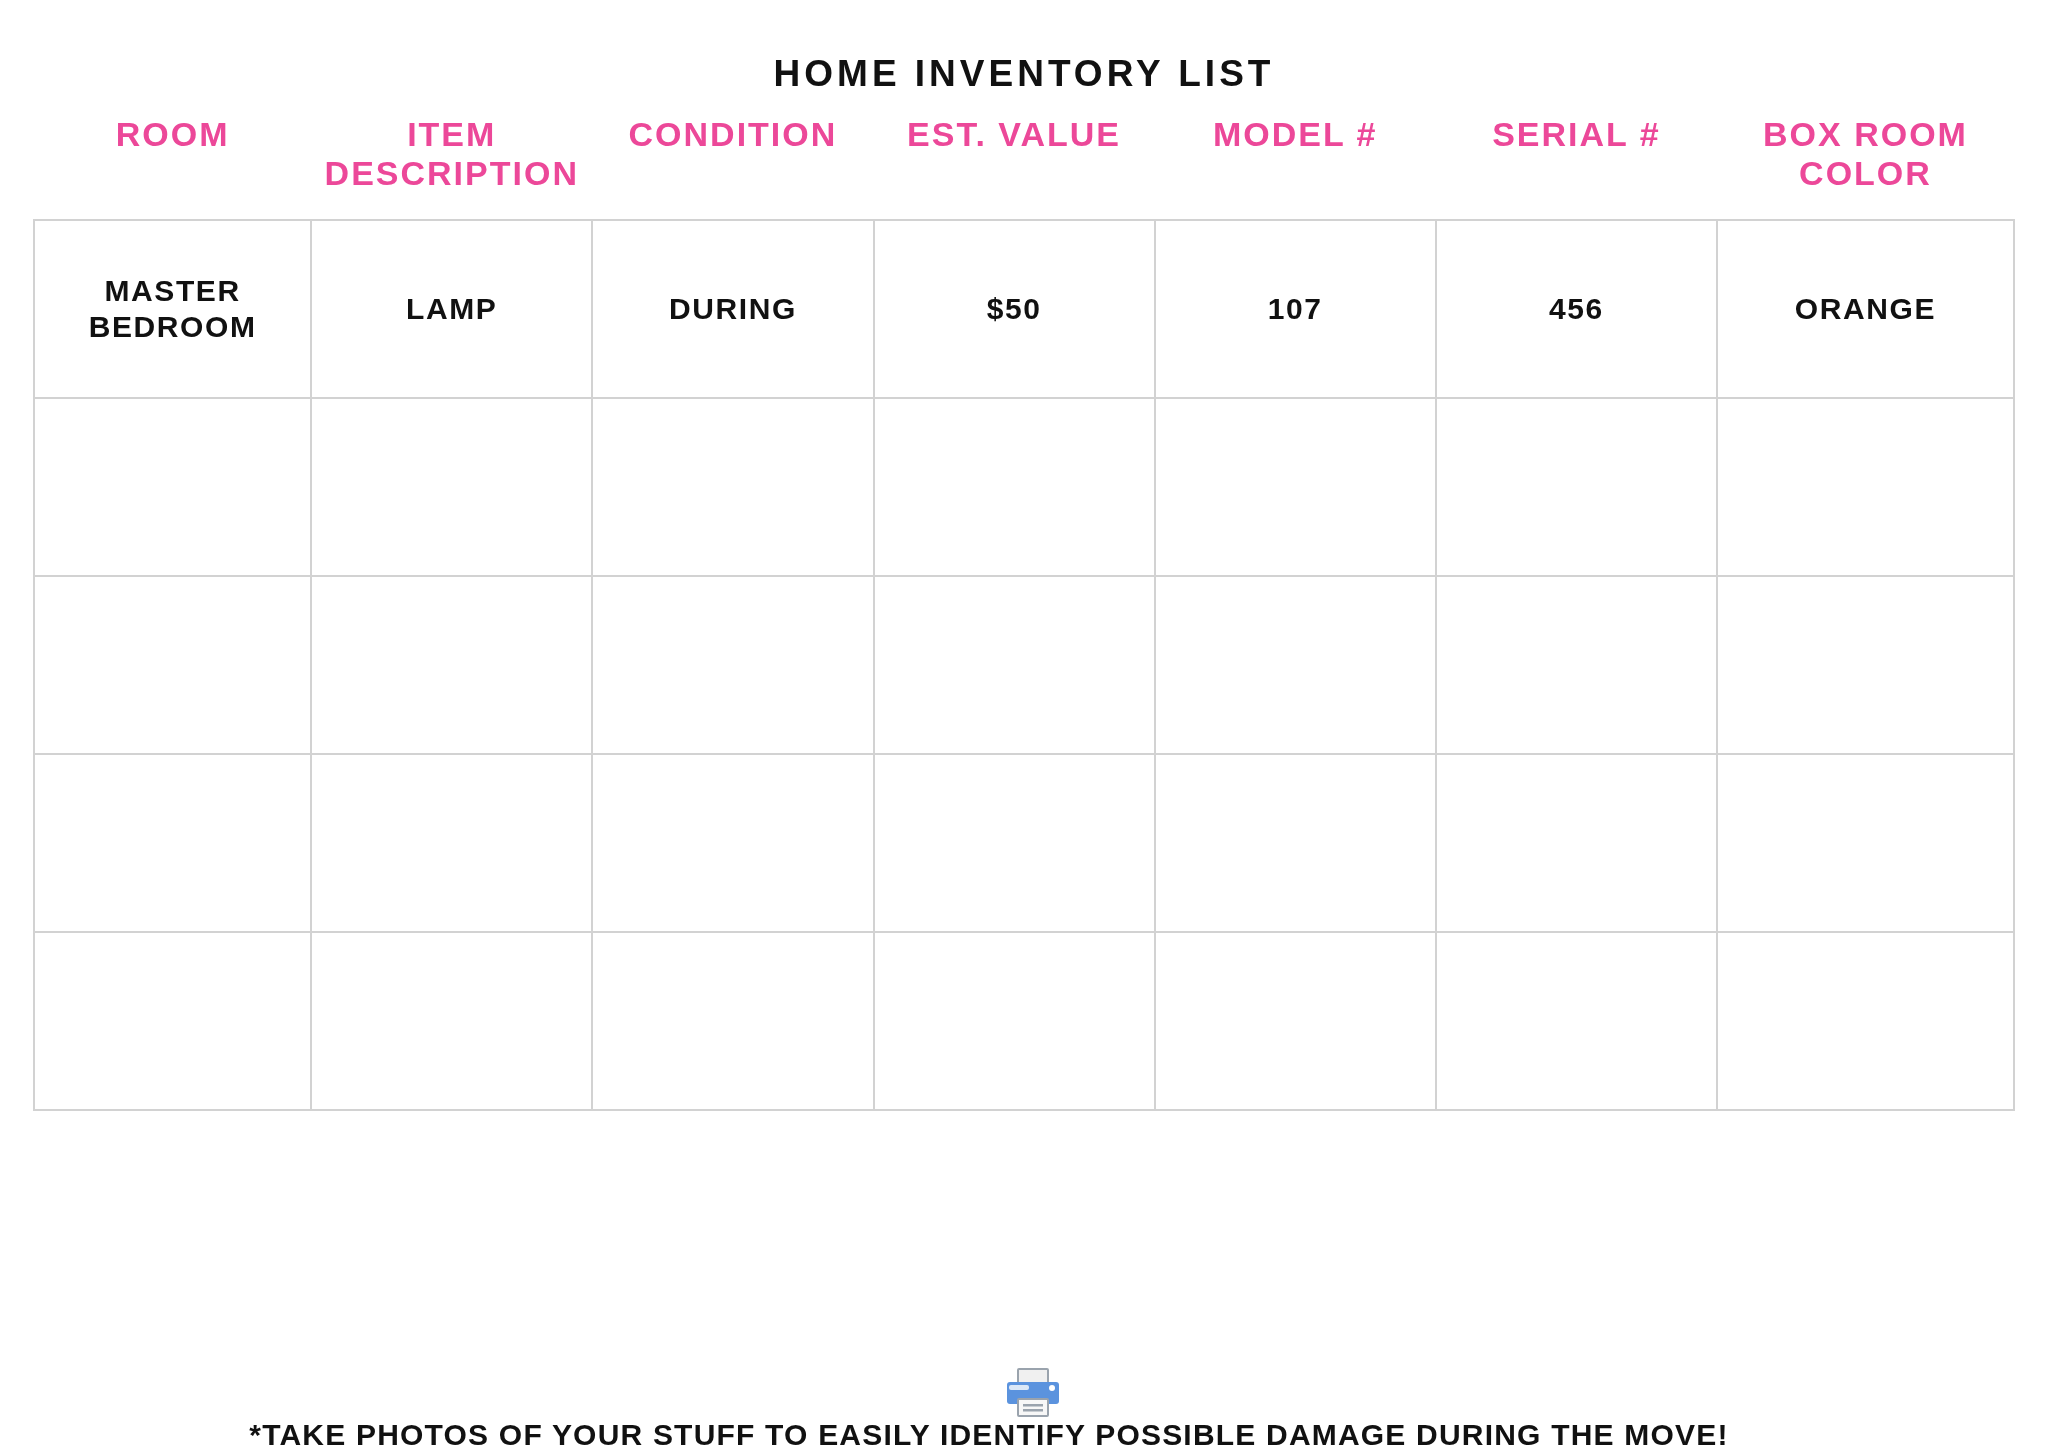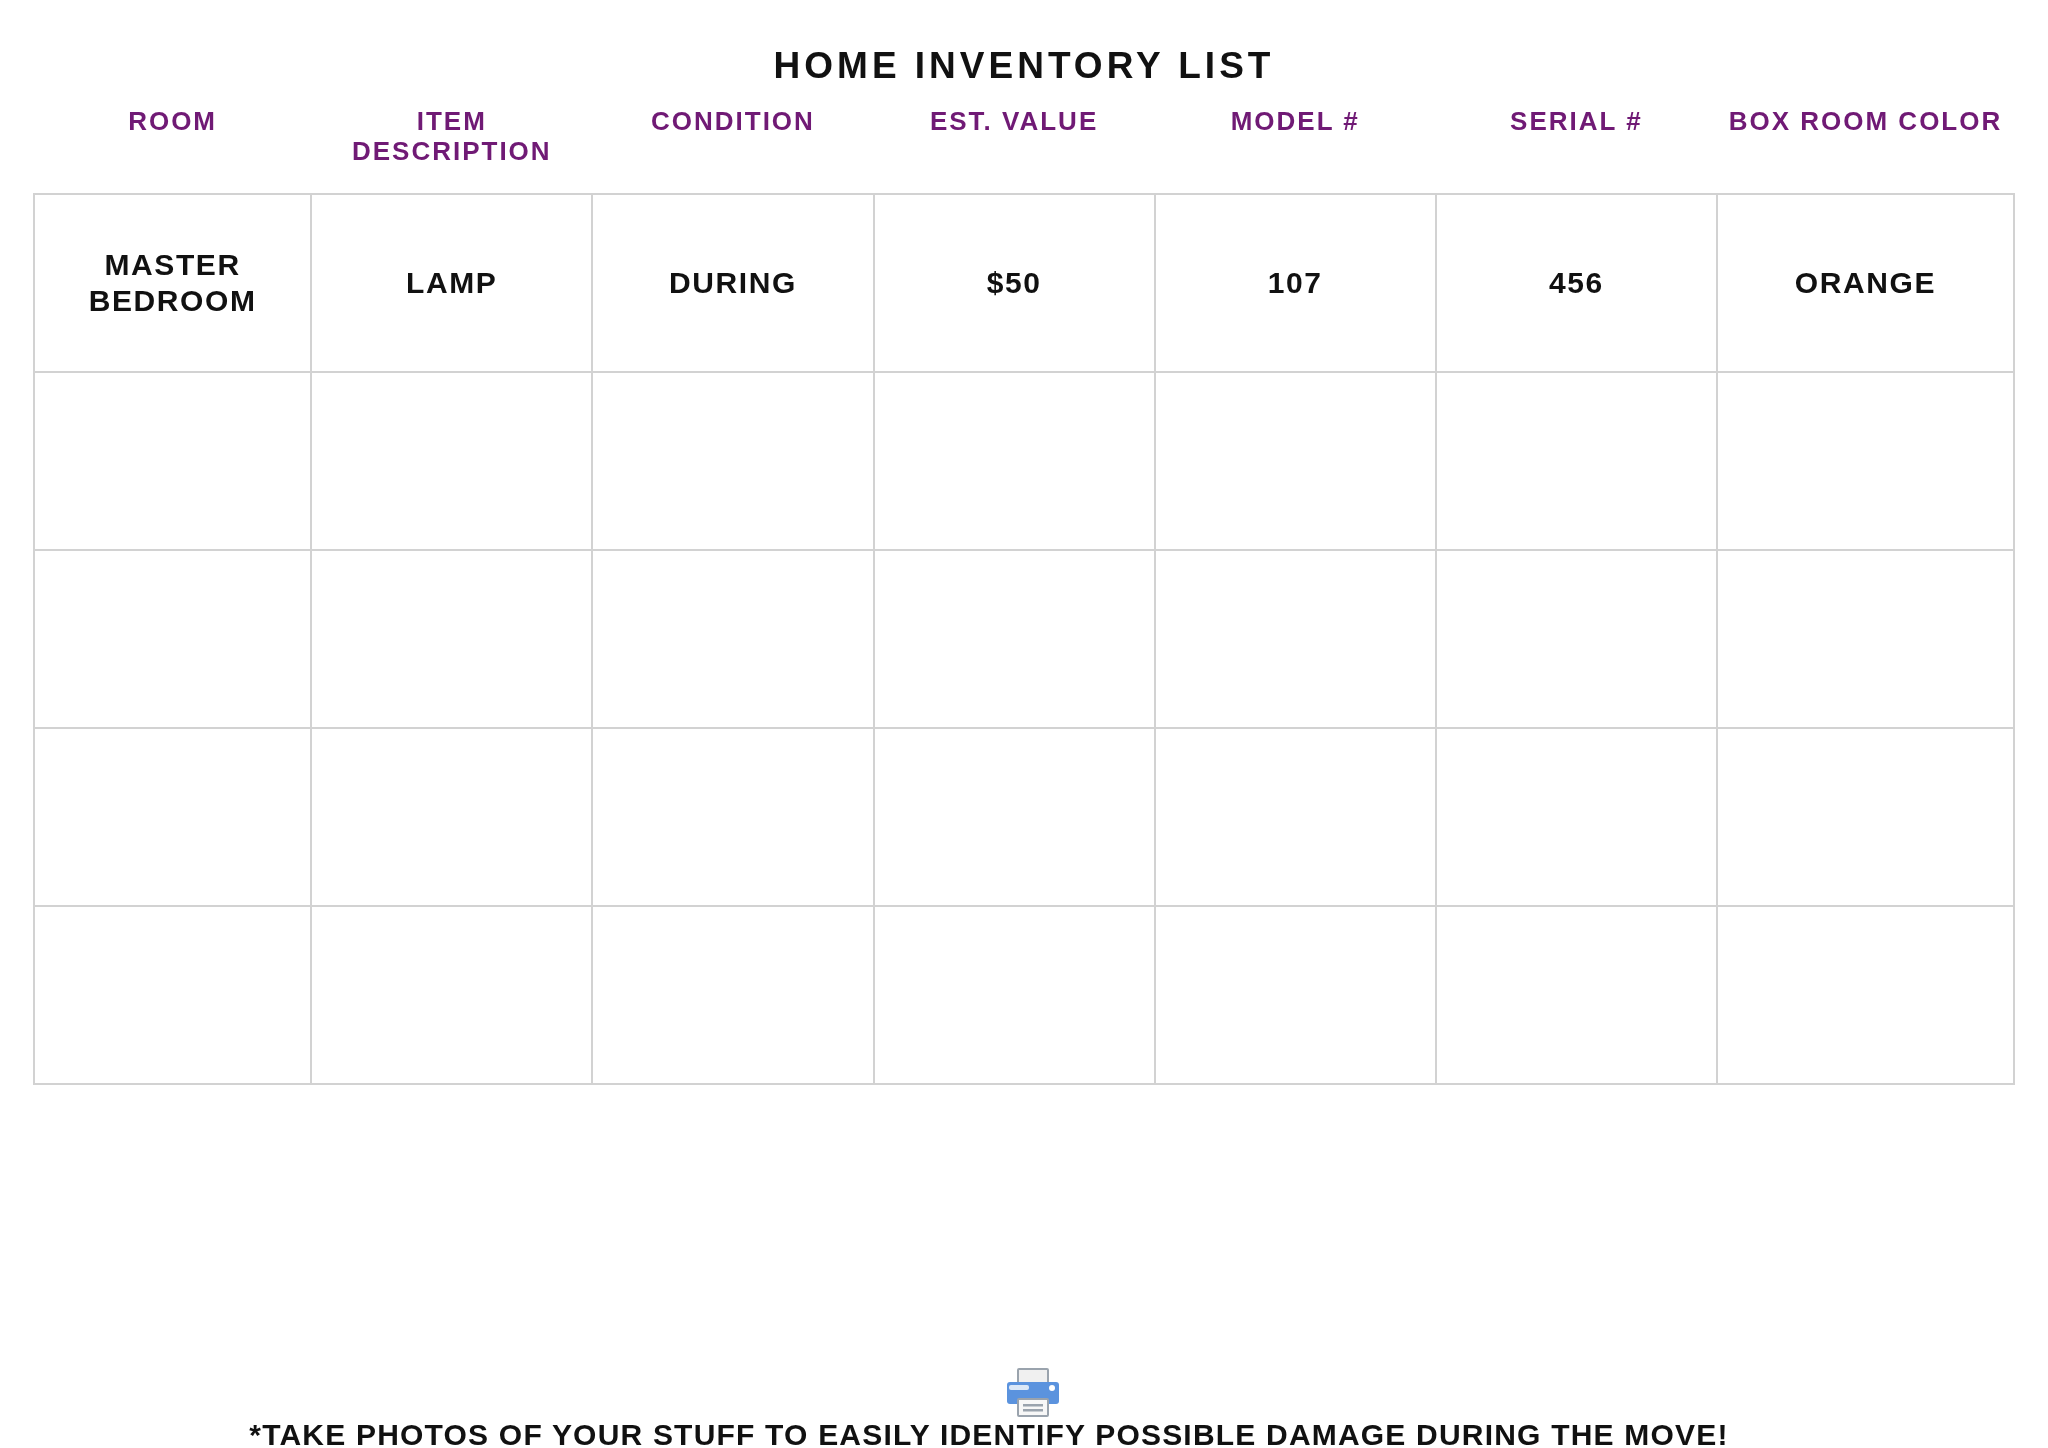--- a/index.html
+++ b/index.html
@@ -12,21 +12,21 @@
     height: 1448px;
     font-family: "Liberation Sans", sans-serif;
     color: #1a1a1a;
     overflow: hidden;
   }
   .page {
     position: relative;
     width: 2048px;
     height: 1448px;
     box-sizing: border-box;
-    padding: 8px;
+    padding: 16px;
   }
   .doc-title {
     text-align: center;
     font-size: 37px;
     font-weight: bold;
     letter-spacing: 4px;
     padding-top: 37px;
     padding-bottom: 6px;
     color: #111111;
   }
@@ -42,28 +42,28 @@
   table.inv col.c0 { width: 14.0%; }
   table.inv col.c1 { width: 14.2%; }
   table.inv col.c2 { width: 14.2%; }
   table.inv col.c3 { width: 14.2%; }
   table.inv col.c4 { width: 14.2%; }
   table.inv col.c5 { width: 14.2%; }
   table.inv col.c6 { width: 15.0%; }
 
   table.inv thead th {
     border: none;
-    font-size: 26px;
+    font-size: 34px;
     font-weight: bold;
     letter-spacing: 2px;
     text-align: center;
     vertical-align: top;
     padding: 14px 6px 26px 6px;
     line-height: 1.15;
-    color: #701a75;
+    color: #ec4899;
   }
   table.inv tbody td {
     border: 2px solid #d2d2d2;
     height: 168px;
     text-align: center;
     vertical-align: middle;
     font-size: 30px;
     letter-spacing: 1.6px;
     line-height: 1.2;
     font-weight: bold;

